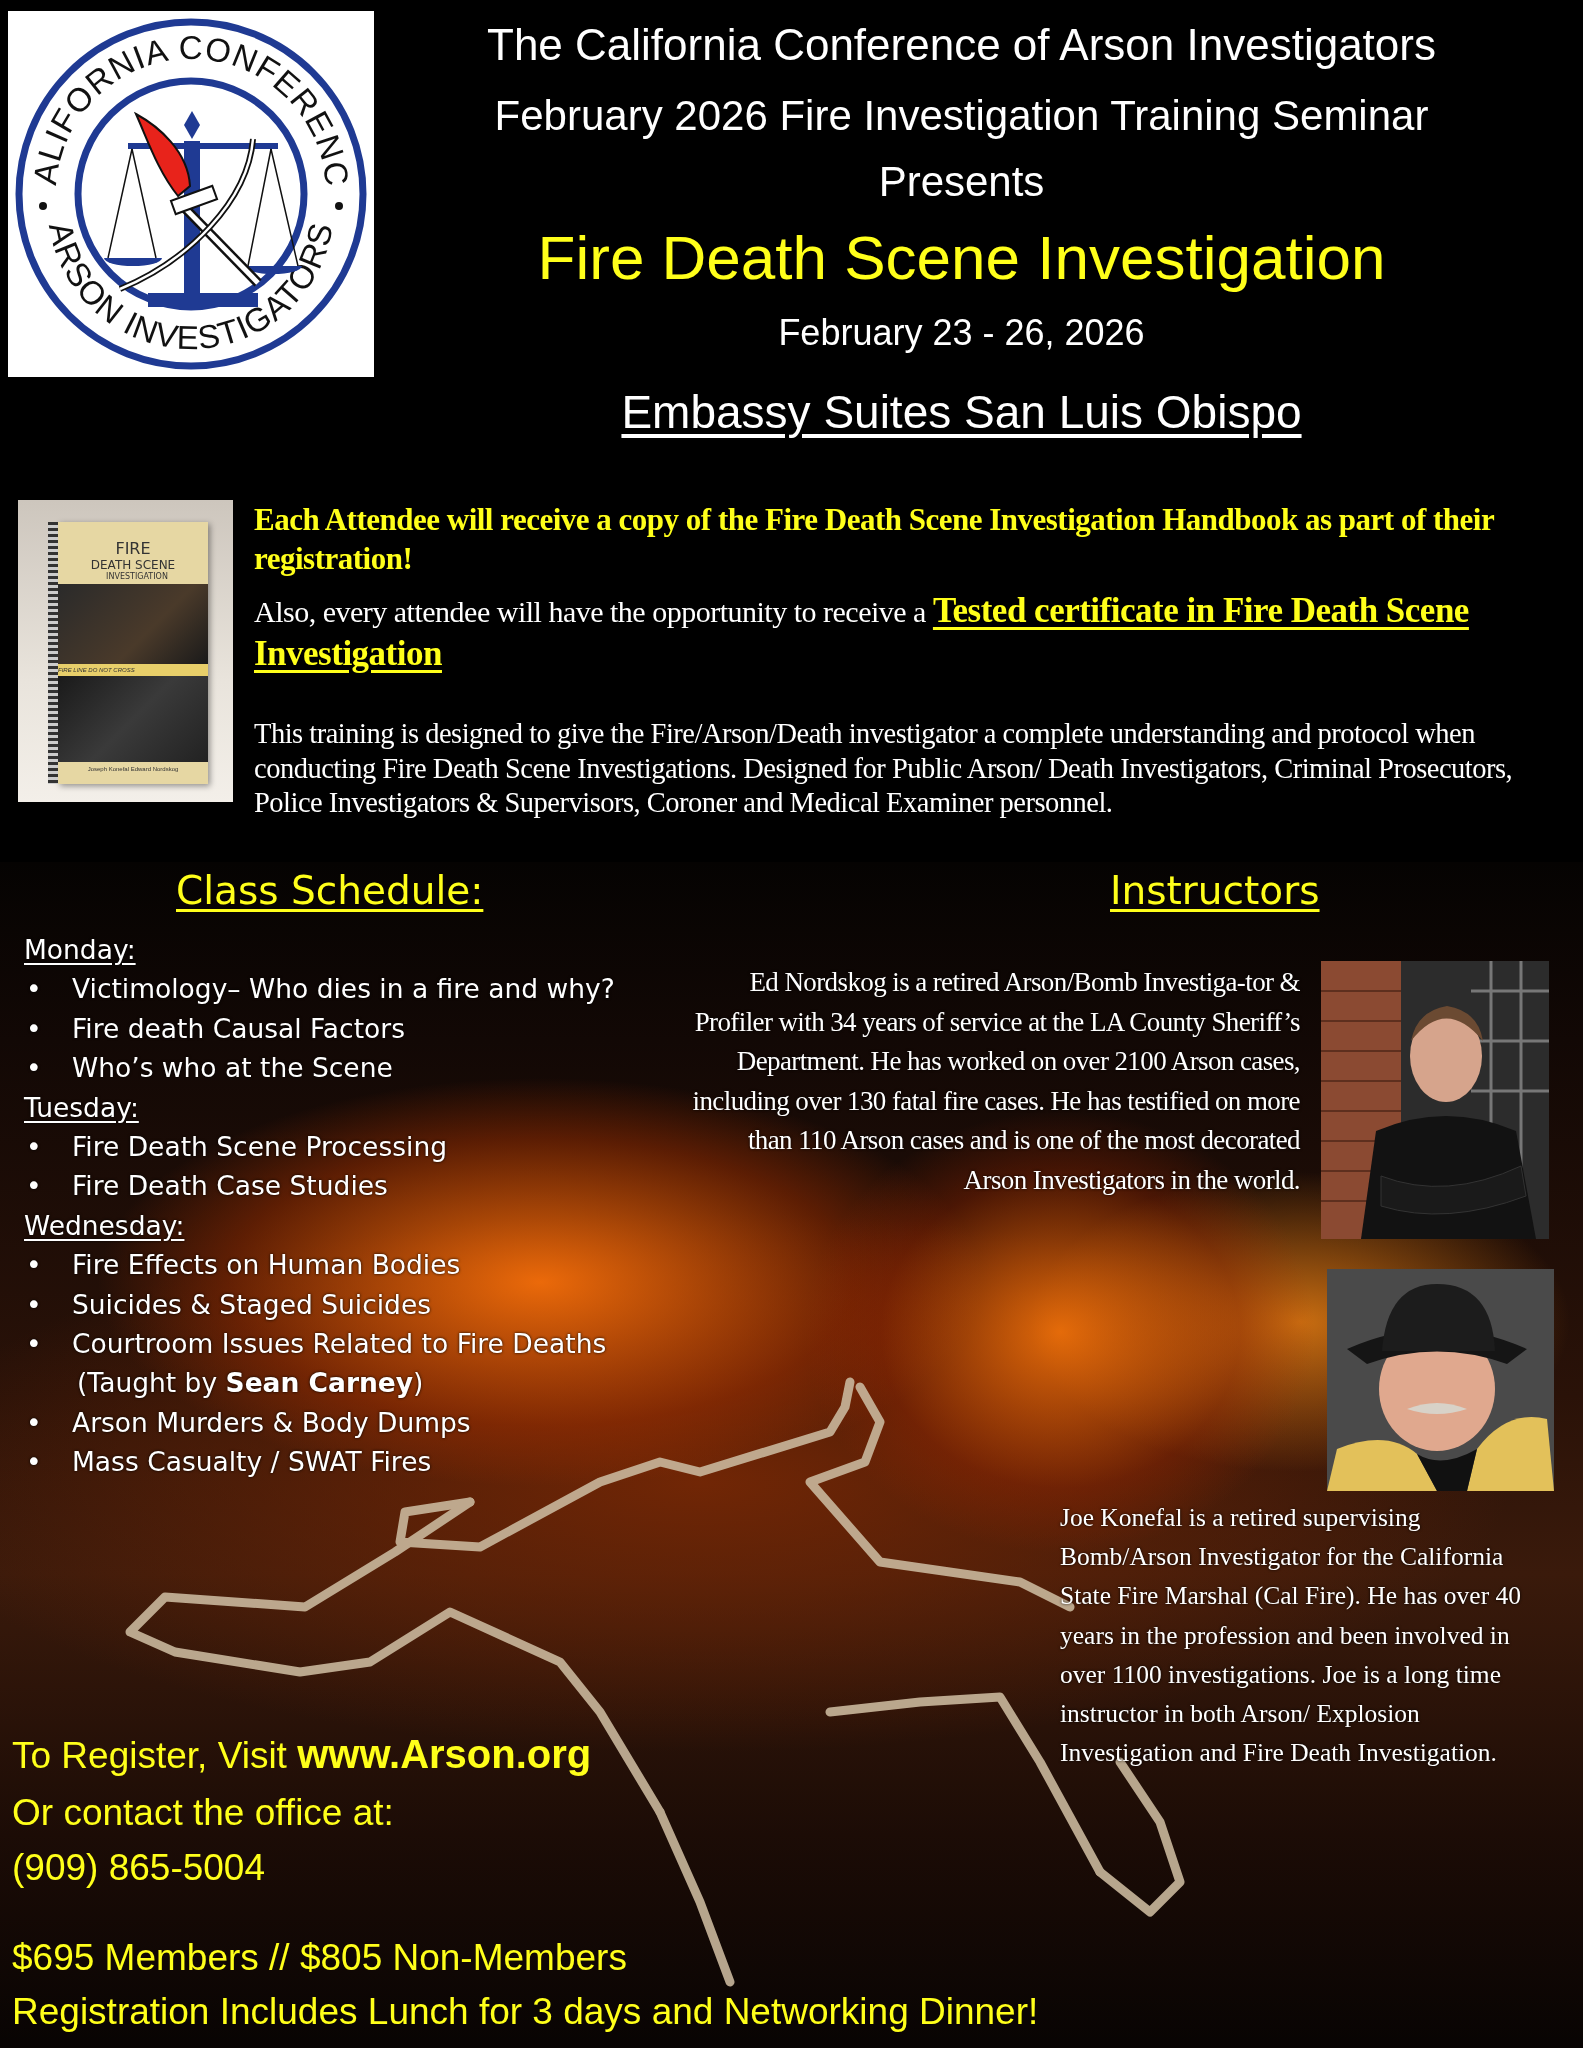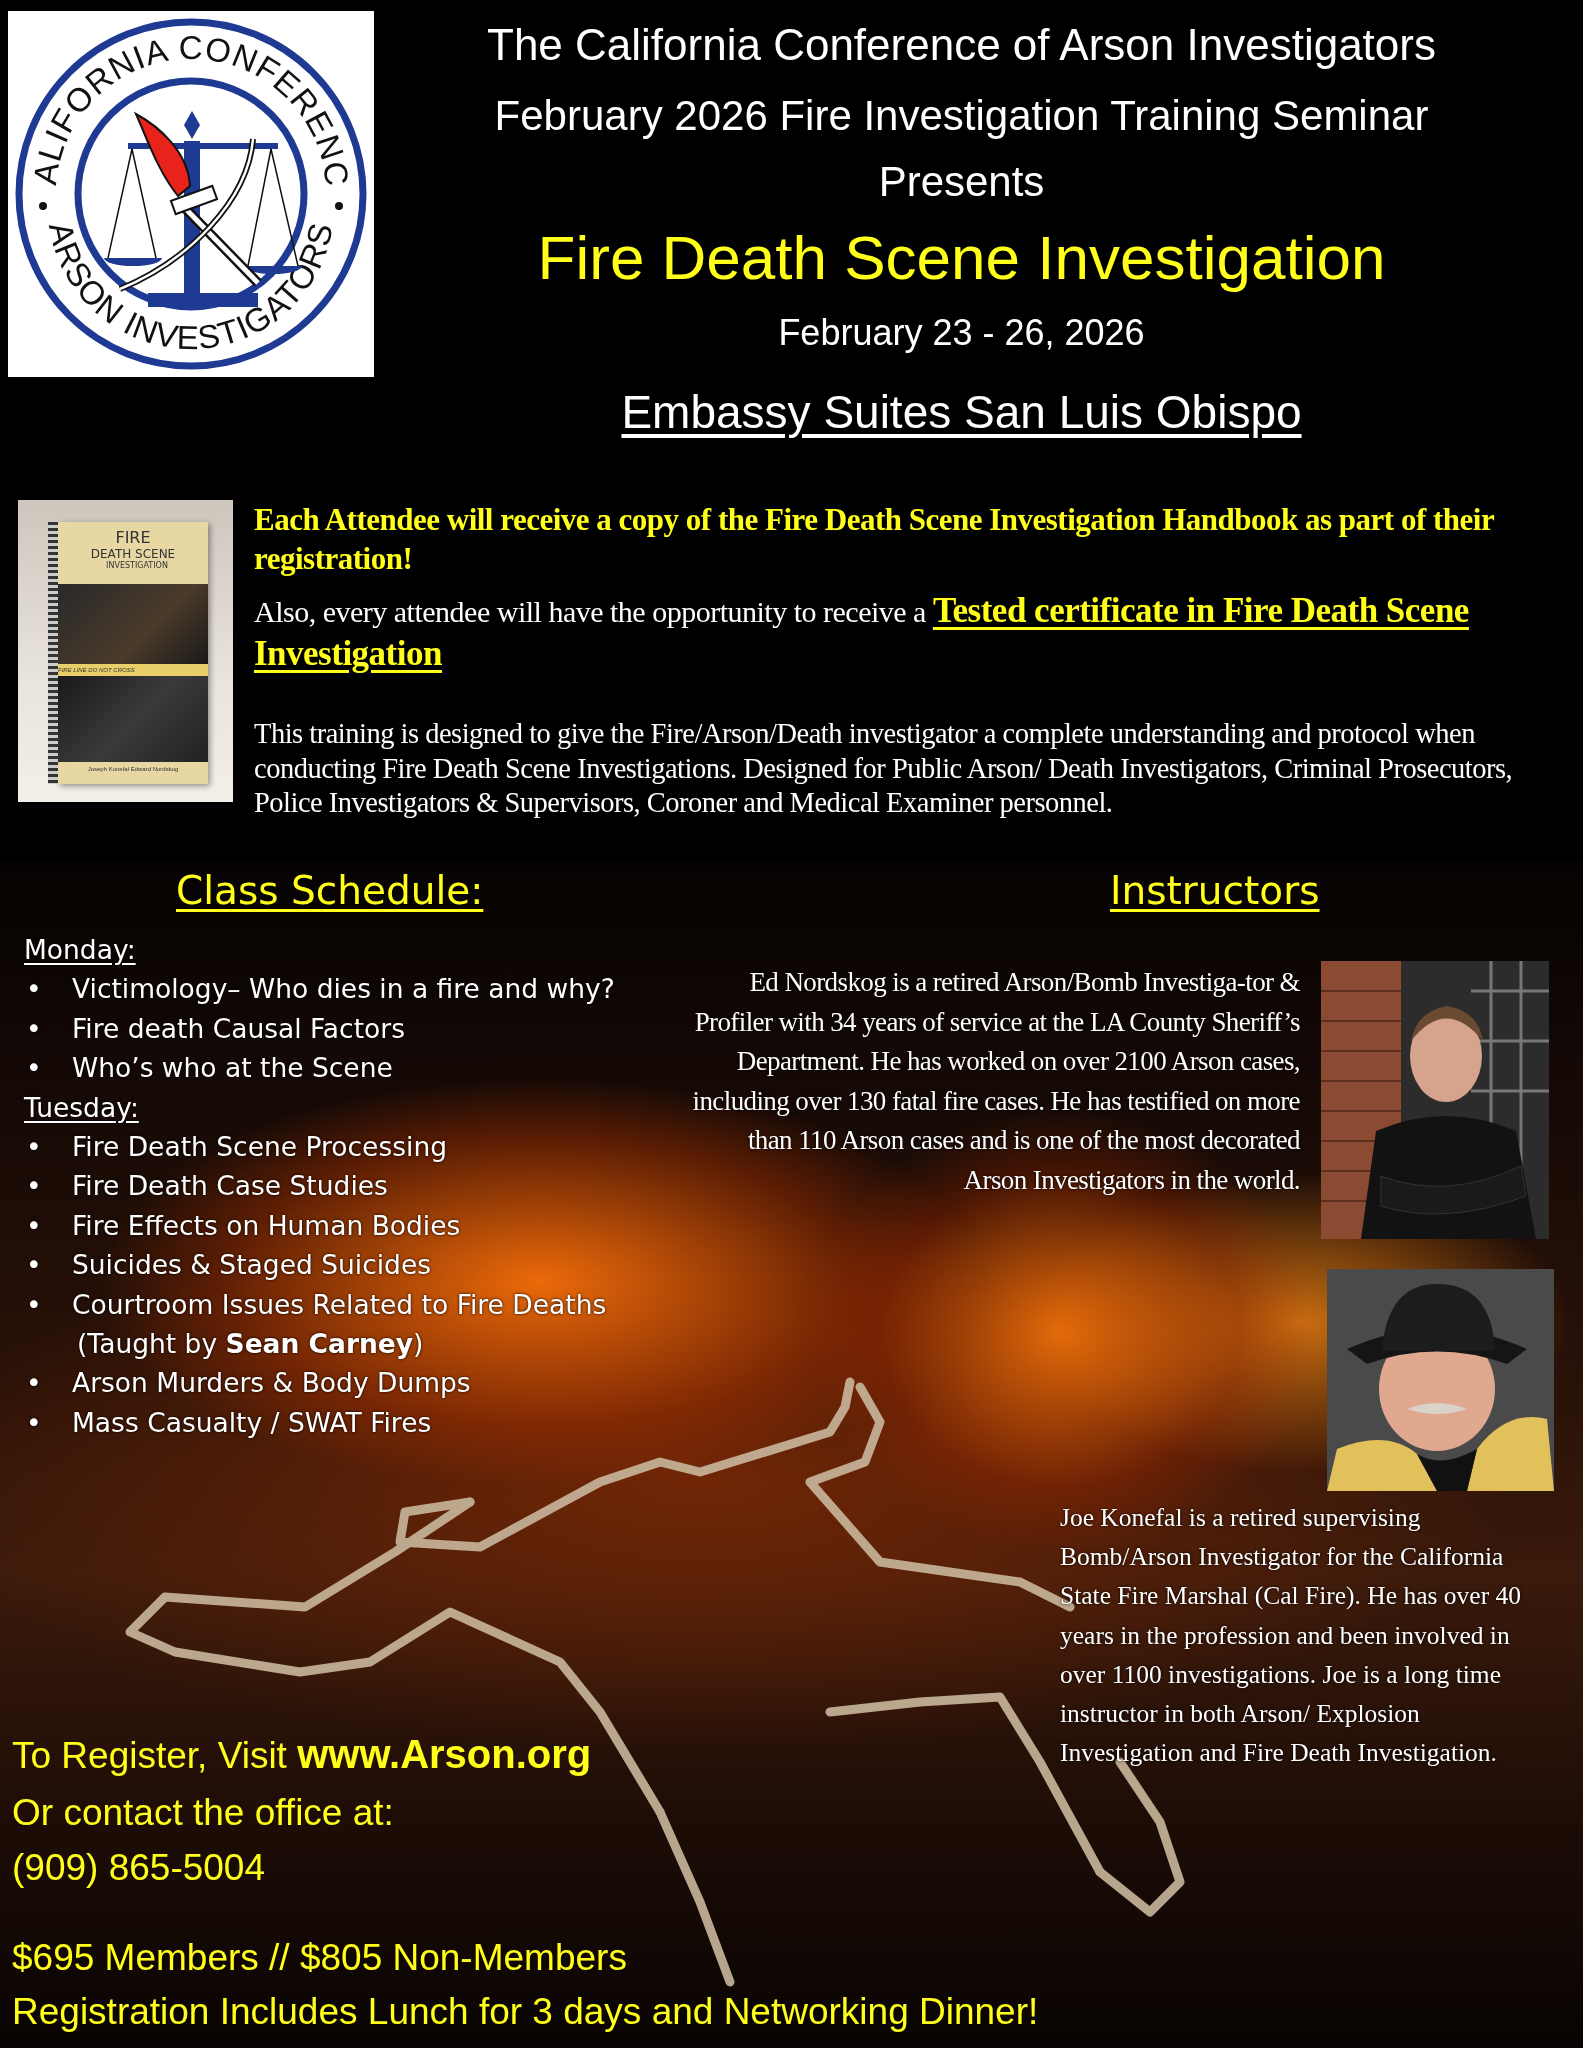--- a/index.html
+++ b/index.html
@@ -100,21 +100,21 @@
 <div id="h-org" class="hdr-line">The California Conference of Arson Investigators</div>
 <div id="h-sem" class="hdr-line">February 2026 Fire Investigation Training Seminar</div>
 <div id="h-presents" class="hdr-line">Presents</div>
 <div id="h-title" class="hdr-line">Fire Death Scene Investigation</div>
 <div id="h-dates" class="hdr-line">February 23 - 26, 2026</div>
 <div id="h-venue" class="hdr-line">Embassy Suites San Luis Obispo</div>
 
 <div id="book" class="abs">
   <div style="position:absolute;left:40px;top:22px;width:150px;height:262px;background:#e6d7a3;box-shadow:2px 2px 6px rgba(0,0,0,.4);">
     <div style="position:absolute;left:-10px;top:0;width:10px;height:262px;background:repeating-linear-gradient(180deg,#333 0 3px,#ccc 3px 6px);"></div>
-    <div style="text-align:center;color:#333;font-family:'DejaVu Sans',sans-serif;font-size:16px;margin-top:6px;">FIRE</div>
+    <div style="text-align:center;color:#333;font-family:'DejaVu Sans',sans-serif;font-size:16px;margin-top:17px;">FIRE</div>
     <div style="text-align:center;color:#333;font-family:'DejaVu Sans',sans-serif;font-size:12px;">DEATH SCENE</div>
     <div style="text-align:center;color:#333;font-family:'DejaVu Sans',sans-serif;font-size:8px;padding-left:8px;">INVESTIGATION</div>
     <div style="position:absolute;left:0;top:62px;width:150px;height:80px;background:linear-gradient(135deg,#2a2a2a,#4a3a2a 60%,#1a1a1a);"></div>
     <div style="position:absolute;left:0;top:142px;width:150px;height:12px;background:#e8cf6a;color:#333;font-size:6px;line-height:12px;font-style:italic;white-space:nowrap;overflow:hidden;">FIRE LINE DO NOT CROSS</div>
     <div style="position:absolute;left:0;top:154px;width:150px;height:86px;background:linear-gradient(135deg,#1a1a1a,#3a3a3a 50%,#222);"></div>
     <div style="position:absolute;left:0;top:244px;width:150px;color:#333;font-size:6px;text-align:center;">Joseph Konefal   Edward Nordskog</div>
   </div>
 </div>
 
 <div id="promo1" class="abs serif">Each Attendee will receive a copy of the Fire Death Scene Investigation Handbook as part of their registration!</div>
@@ -136,20 +136,21 @@
 
 <div id="sched-title" class="abs">Class Schedule:</div>
 <div id="schedule" class="abs">
   <div class="day">Monday:</div>
   <div class="item">Victimology– Who dies in a fire and why?</div>
   <div class="item">Fire death Causal Factors</div>
   <div class="item">Who’s who at the Scene</div>
   <div class="day">Tuesday:</div>
   <div class="item">Fire Death Scene Processing</div>
   <div class="item">Fire Death Case Studies</div>
+  <div class="day">Wednesday:</div>
   <div class="item">Fire Effects on Human Bodies</div>
   <div class="item">Suicides &amp; Staged Suicides</div>
   <div class="item">Courtroom Issues Related to Fire Deaths</div>
   <div class="note"><span>(Taught by </span><b>Sean Carney</b><span>)</span></div>
   <div class="item">Arson Murders &amp; Body Dumps</div>
   <div class="item">Mass Casualty / SWAT Fires</div>
 </div>
 
 <div id="instr-title" class="abs">Instructors</div>
 <div id="bio1" class="abs serif">Ed Nordskog is a retired Arson/Bomb Investiga-tor &amp; Profiler with 34 years of service at the LA County Sheriff’s Department. He has worked on over 2100 Arson cases, including over 130 fatal fire cases. He has testified on more than 110 Arson cases and is one of the most decorated Arson Investigators in the world.</div>

